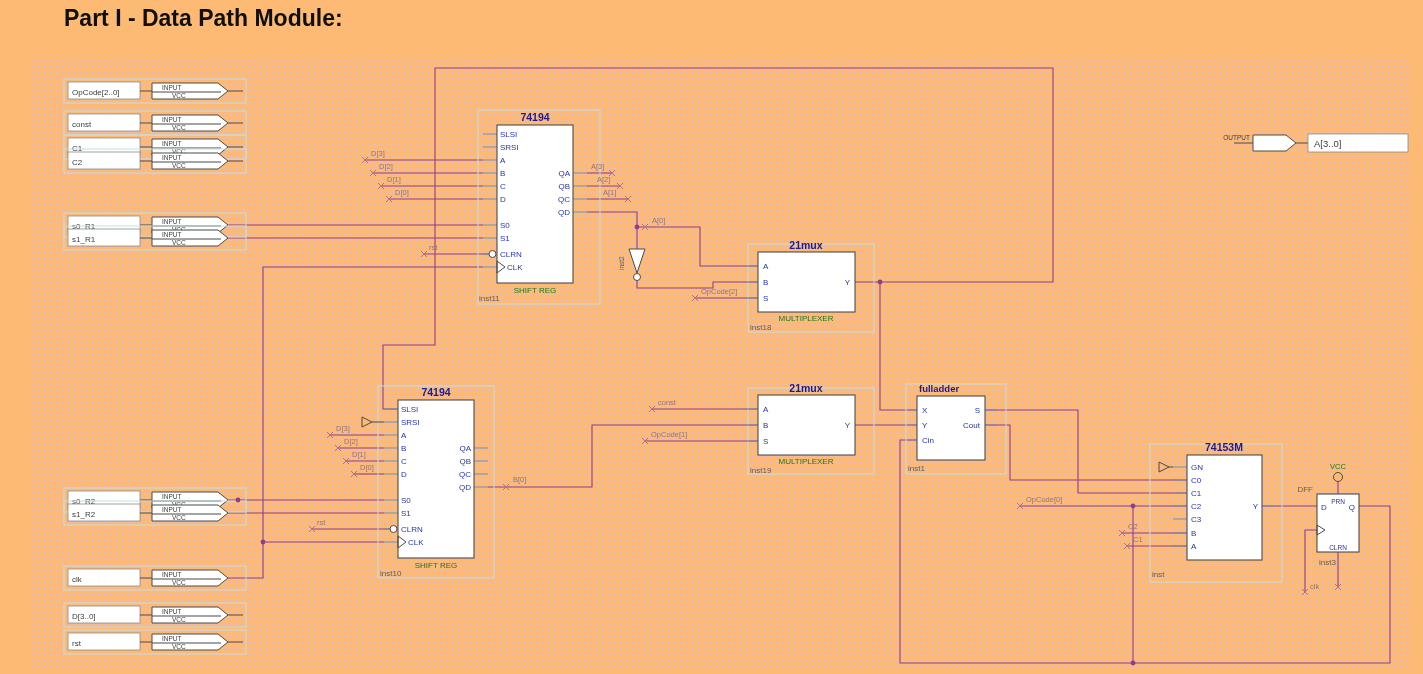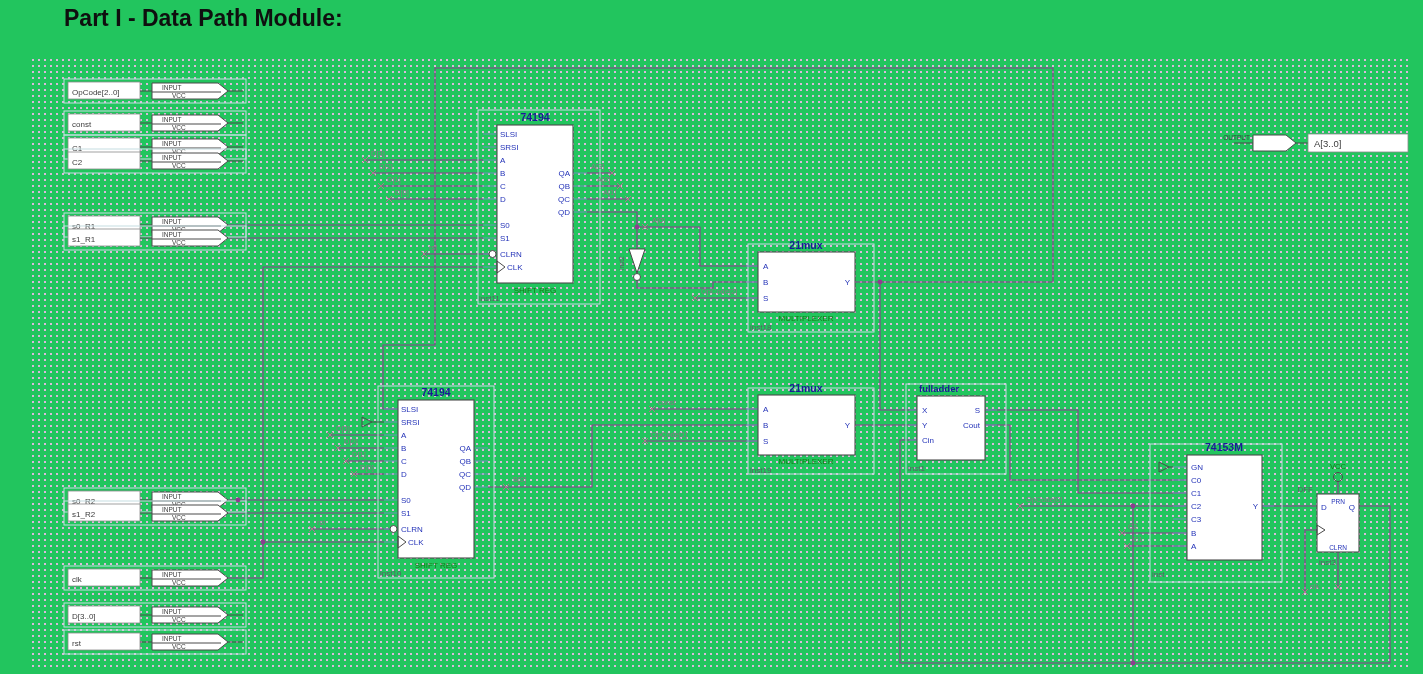--- a/index.html
+++ b/index.html
@@ -1,16 +1,16 @@
 <!DOCTYPE html>
 <html><head>
 <meta charset="utf-8">
 <style>
   html,body{margin:0;padding:0;background:#ffffff;}
-  .screen{position:relative;width:1423px;height:674px;background:#22c55e;font-family:"Liberation Sans",sans-serif;overflow:hidden;}
+  .screen{position:relative;width:1423px;height:674px;background:#fdba74;font-family:"Liberation Sans",sans-serif;overflow:hidden;}
   .page-title{position:absolute;left:64px;top:5px;font-size:23px;font-weight:bold;color:#0f0f0f;}
   .grid{position:absolute;left:30px;top:57px;width:1379px;height:614px;
         background-image:radial-gradient(circle,#dcb9dc 0.8px,transparent 0.9px);
         background-size:6px 6px;}
   svg.schematic{position:absolute;left:0;top:0;}
   svg text{font-family:"Liberation Sans",sans-serif;}
   .t6{font-size:6.5px}.t7{font-size:7.5px}.t8{font-size:8px}.t9{font-size:9.5px}.t10{font-size:10.5px}
   .dark{fill:#3c3c3c}.blue{fill:#2433b8}.navy{fill:#1a1a96;font-weight:bold}
   .green{fill:#157a15}.net{fill:#8a7488}.inst{fill:#5c5c66}
   .wire{stroke:#8f3d8f;stroke-width:1.1;fill:none}

